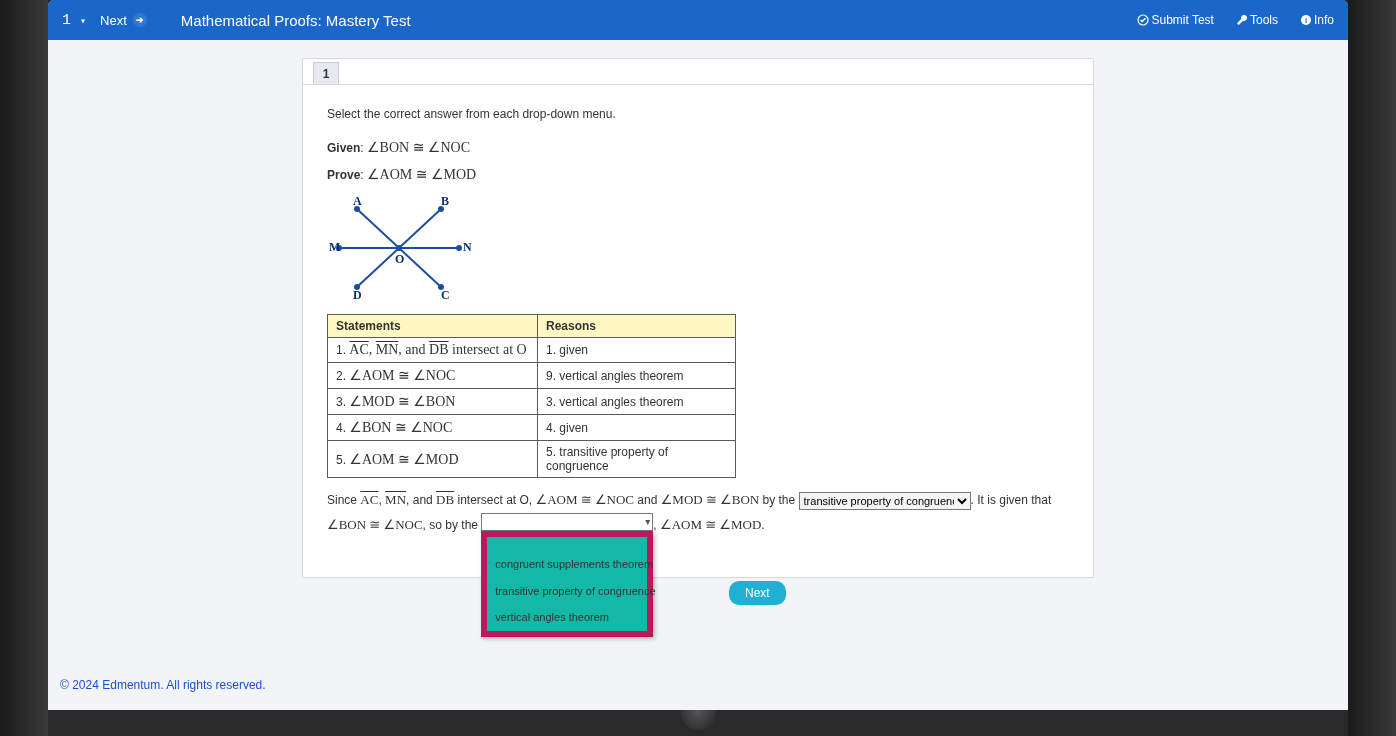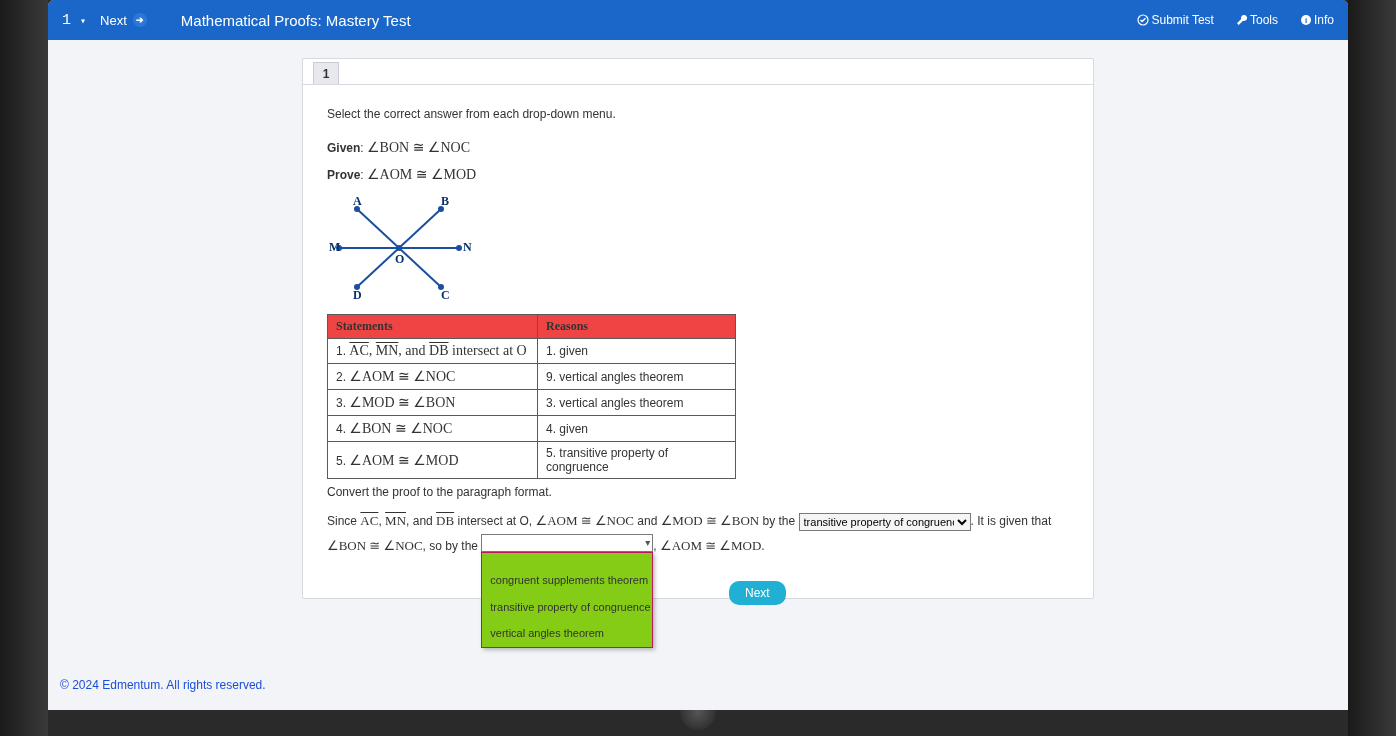--- a/index.html
+++ b/index.html
@@ -25,34 +25,34 @@
   .content { padding:22px 24px 0 24px; font-size:12px; color:#333; }
   .instr { margin-bottom:18px; }
   .line { margin-bottom:10px; }
   .mtxt { font-family: "Times New Roman", serif; font-size:14px; }
   .ov { text-decoration: overline; }
 
   .diagram { margin:4px 0 8px 2px; }
 
   table.proof { border-collapse:collapse; margin-top:2px; }
   table.proof th, table.proof td { border:1px solid #5a5a5a; padding:4px 8px; font-size:12px; text-align:left; vertical-align:middle; }
-  table.proof th { background:#ef4444; font-weight:bold;font-family:Liberation Serif, serif; }
+  table.proof th { background:#fef9c3; font-weight:bold; }
   table.proof td:first-child, table.proof th:first-child { width:210px; }
   table.proof td:last-child, table.proof th:last-child { width:198px; }
 
   .convert { margin-top:6px; }
   .para { margin-top:10px; line-height:1.9; }
   .para .mtxt { font-size:13px; }
 
   select.dd { font-size:11px; border:1px solid #7a7a7a; background:#f5f5f5; height:18px; vertical-align:middle; }
   .dd-wide { width:172px; }
   .dd-open { display:inline-block; vertical-align:top; position:relative; }
   .dd-open-box { width:172px; height:18px; border:1px solid #7a7a7a; background:#fff; display:flex; align-items:center; justify-content:flex-end; padding-right:2px; }
   .dd-open-box .arrow { font-size:10px; color:#555; }
-  .dd-list { position:absolute; left:0; top:18px; width:172px; border:1px solid #be185d; background:#84cc16; box-shadow:2px 2px 4px rgba(0,0,0,.25); z-index:5; }
+  .dd-list { position:absolute; left:0; top:18px; width:172px; border:6px solid #be185d; background:#14b8a6; box-shadow:2px 2px 4px rgba(0,0,0,.25); z-index:5; }
   .dd-list div { padding:3px 8px; font-size:11px; color:#333; cursor:pointer; white-space:nowrap; }
   .dd-list div.blank { height:14px; }
 
   .nextbtn { position:absolute; left:426px; top:522px; background:#1fb0d4; color:#fff; border:none; border-radius:10px; padding:5px 16px; font-size:12px; cursor:pointer; }
 
   .footer { position:absolute; left:12px; bottom:18px; color:#1d4ed8; font-size:12px; }
 
   
   .edge-left, .edge-right { position:absolute; top:0; bottom:0; width:48px; background:linear-gradient(90deg,#1a1a1a,#3a3a3a); }
   .edge-left{left:0;} .edge-right{right:0;}
@@ -170,21 +170,20 @@
                   <td>4. <span class="mtxt">∠BON ≅ ∠NOC</span></td>
                   <td>4. given</td>
                 </tr>
                 <tr>
                   <td>5. <span class="mtxt">∠AOM ≅ ∠MOD</span></td>
                   <td>5. transitive property of congruence</td>
                 </tr>
               </tbody>
           </table>
 
-          <div class="convert">Convert the proof to the paragraph format.</div>
 
           <div class="para">
             <span>Since </span><span class="mtxt"><span class="ov">AC</span></span><span>, </span><span class="mtxt"><span class="ov">MN</span></span><span>, and </span><span class="mtxt"><span class="ov">DB</span></span><span> intersect at O, </span><span class="mtxt">∠AOM ≅ ∠NOC</span><span> and </span><span class="mtxt">∠MOD ≅ ∠BON</span><span> by the </span><select class="dd dd-wide"><option>transitive property of congruence</option></select><span>. It is given that </span><span class="mtxt">∠BON ≅ ∠NOC</span><span>, so by the </span><span class="dd-open"><span class="dd-open-box">
                   <span class="arrow">▾</span>
                 </span><div class="dd-list" id="dd2-list">
                   <div class="blank"></div>
                   <div>congruent supplements theorem</div>
                   <div>transitive property of congruence</div>
                   <div>vertical angles theorem</div>
                 </div></span><span>, </span><span class="mtxt">∠AOM ≅ ∠MOD</span><span>.</span>

